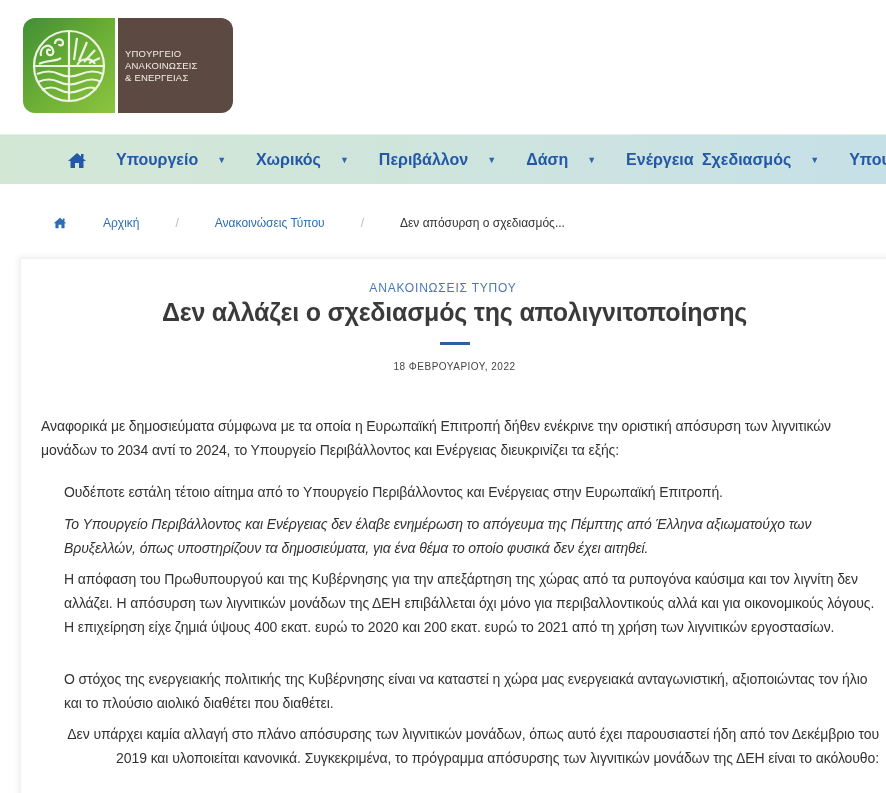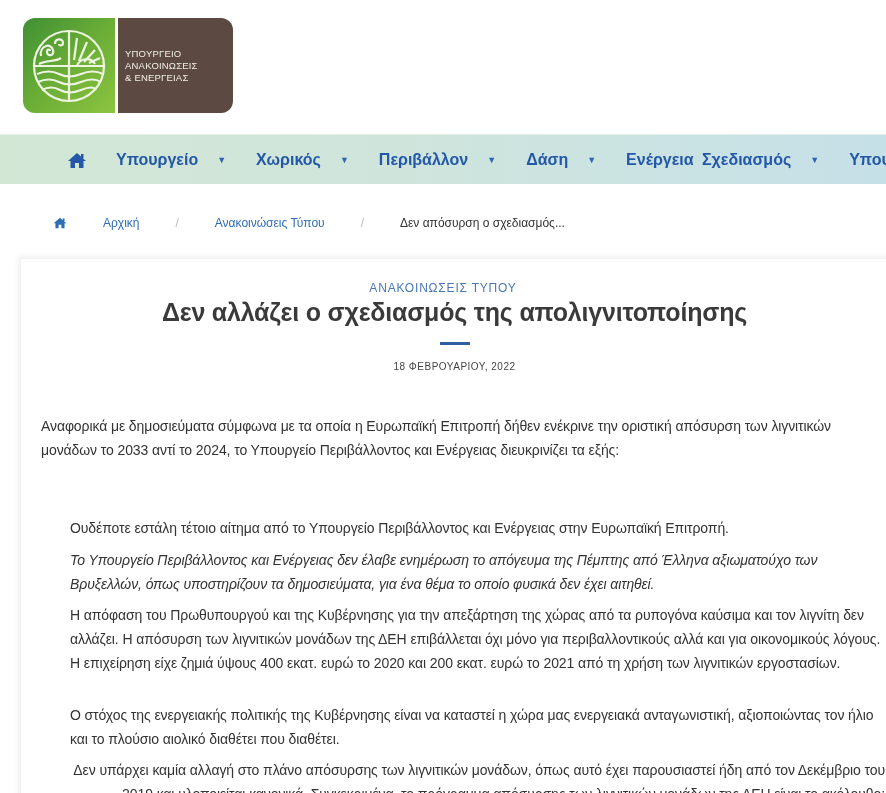--- a/index.html
+++ b/index.html
@@ -25,21 +25,21 @@
     .bc-home { width: 14px; height: 12px; margin-right: 5px; }
 
     .card { position: absolute; left: 20px; top: 258px; width: 880px; height: 560px; background: #fff; box-shadow: -2px -2px 6px rgba(0,0,0,0.06); border-top: 1px solid #f1f1f1; border-left: 1px solid #f1f1f1; }
     .category { position: absolute; left: 0; width: 886px; top: 281px; text-align: center; font-size: 12px; letter-spacing: 0.8px; color: #4a78b5; cursor: pointer; }
     .title { position: absolute; left: 0; width: 909px; top: 298px; text-align: center; font-size: 25px; font-weight: bold; color: #3a3a3a; letter-spacing: -0.2px; }
     .title-bar { position: absolute; left: 440px; top: 342px; width: 30px; height: 3px; background: #2e5fa3; }
     .date { position: absolute; left: 0; width: 909px; top: 361px; text-align: center; font-size: 10px; letter-spacing: 0.5px; color: #444; }
 
     .body-text { position: absolute; font-size: 14px; line-height: 24px; color: #333; letter-spacing: -0.1px; }
     .intro { left: 41px; top: 414px; width: 835px; }
-    .para { left: 70px; width: 815px; margin-top: 36px; }
+    .para { left: 64px; width: 815px; }
   </style>
 </head>
 <body>
 
 <div class="header">
   <div class="logo">
     <div class="logo-green">
       <svg width="80" height="80" viewBox="0 0 80 80">
         <g fill="none" stroke="#eef4e2" stroke-width="2.2">
           <circle cx="40" cy="40" r="35"></circle>
@@ -111,18 +111,18 @@
   <span class="bc-current">Δεν απόσυρση ο σχεδιασμός...</span>
 </div>
 
 <div class="card"></div>
 
 <div class="category">ΑΝΑΚΟΙΝΩΣΕΙΣ ΤΥΠΟΥ</div>
 <h1 class="title">Δεν αλλάζει ο σχεδιασμός της απολιγνιτοποίησης</h1>
 <div class="title-bar"></div>
 <div class="date">18 ΦΕΒΡΟΥΑΡΙΟΥ, 2022</div>
 
-<p class="body-text intro">Αναφορικά με δημοσιεύματα σύμφωνα με τα οποία η Ευρωπαϊκή Επιτροπή δήθεν ενέκρινε την οριστική απόσυρση των λιγνιτικών μονάδων το 2033 αντί το 2024, το Υπουργείο Περιβάλλοντος και Ενέργειας διευκρινίζει τα εξής:</p>
+<p class="body-text intro">Αναφορικά με δημοσιεύματα σύμφωνα με τα οποία η Ευρωπαϊκή Επιτροπή δήθεν ενέκρινε την οριστική απόσυρση των λιγνιτικών μονάδων το 2034 αντί το 2024, το Υπουργείο Περιβάλλοντος και Ενέργειας διευκρινίζει τα εξής:</p>
 <p class="body-text para" style="top:480px;">Ουδέποτε εστάλη τέτοιο αίτημα από το Υπουργείο Περιβάλλοντος και Ενέργειας στην Ευρωπαϊκή Επιτροπή.</p>
 <p class="body-text para" style="top:512px;font-style:italic;">Το Υπουργείο Περιβάλλοντος και Ενέργειας δεν έλαβε ενημέρωση το απόγευμα της Πέμπτης από Έλληνα αξιωματούχο των Βρυξελλών, όπως υποστηρίζουν τα δημοσιεύματα, για ένα θέμα το οποίο φυσικά δεν έχει αιτηθεί.</p>
 <p class="body-text para" style="top:567px;">Η απόφαση του Πρωθυπουργού και της Κυβέρνησης για την απεξάρτηση της χώρας από τα ρυπογόνα καύσιμα και τον λιγνίτη δεν αλλάζει. Η απόσυρση των λιγνιτικών μονάδων της ΔΕΗ επιβάλλεται όχι μόνο για περιβαλλοντικούς αλλά και για οικονομικούς λόγους. Η επιχείρηση είχε ζημιά ύψους 400 εκατ. ευρώ το 2020 και 200 εκατ. ευρώ το 2021 από τη χρήση των λιγνιτικών εργοστασίων.</p>
 <p class="body-text para" style="top:667px;">Ο στόχος της ενεργειακής πολιτικής της Κυβέρνησης είναι να καταστεί η χώρα μας ενεργειακά ανταγωνιστική, αξιοποιώντας τον ήλιο και το πλούσιο αιολικό διαθέτει που διαθέτει.</p>
 <p class="body-text para" style="top:722px;text-align:right;">Δεν υπάρχει καμία αλλαγή στο πλάνο απόσυρσης των λιγνιτικών μονάδων, όπως αυτό έχει παρουσιαστεί ήδη από τον Δεκέμβριο του 2019 και υλοποιείται κανονικά. Συγκεκριμένα, το πρόγραμμα απόσυρσης των λιγνιτικών μονάδων της ΔΕΗ είναι το ακόλουθο:</p>
 
 </body></html>

